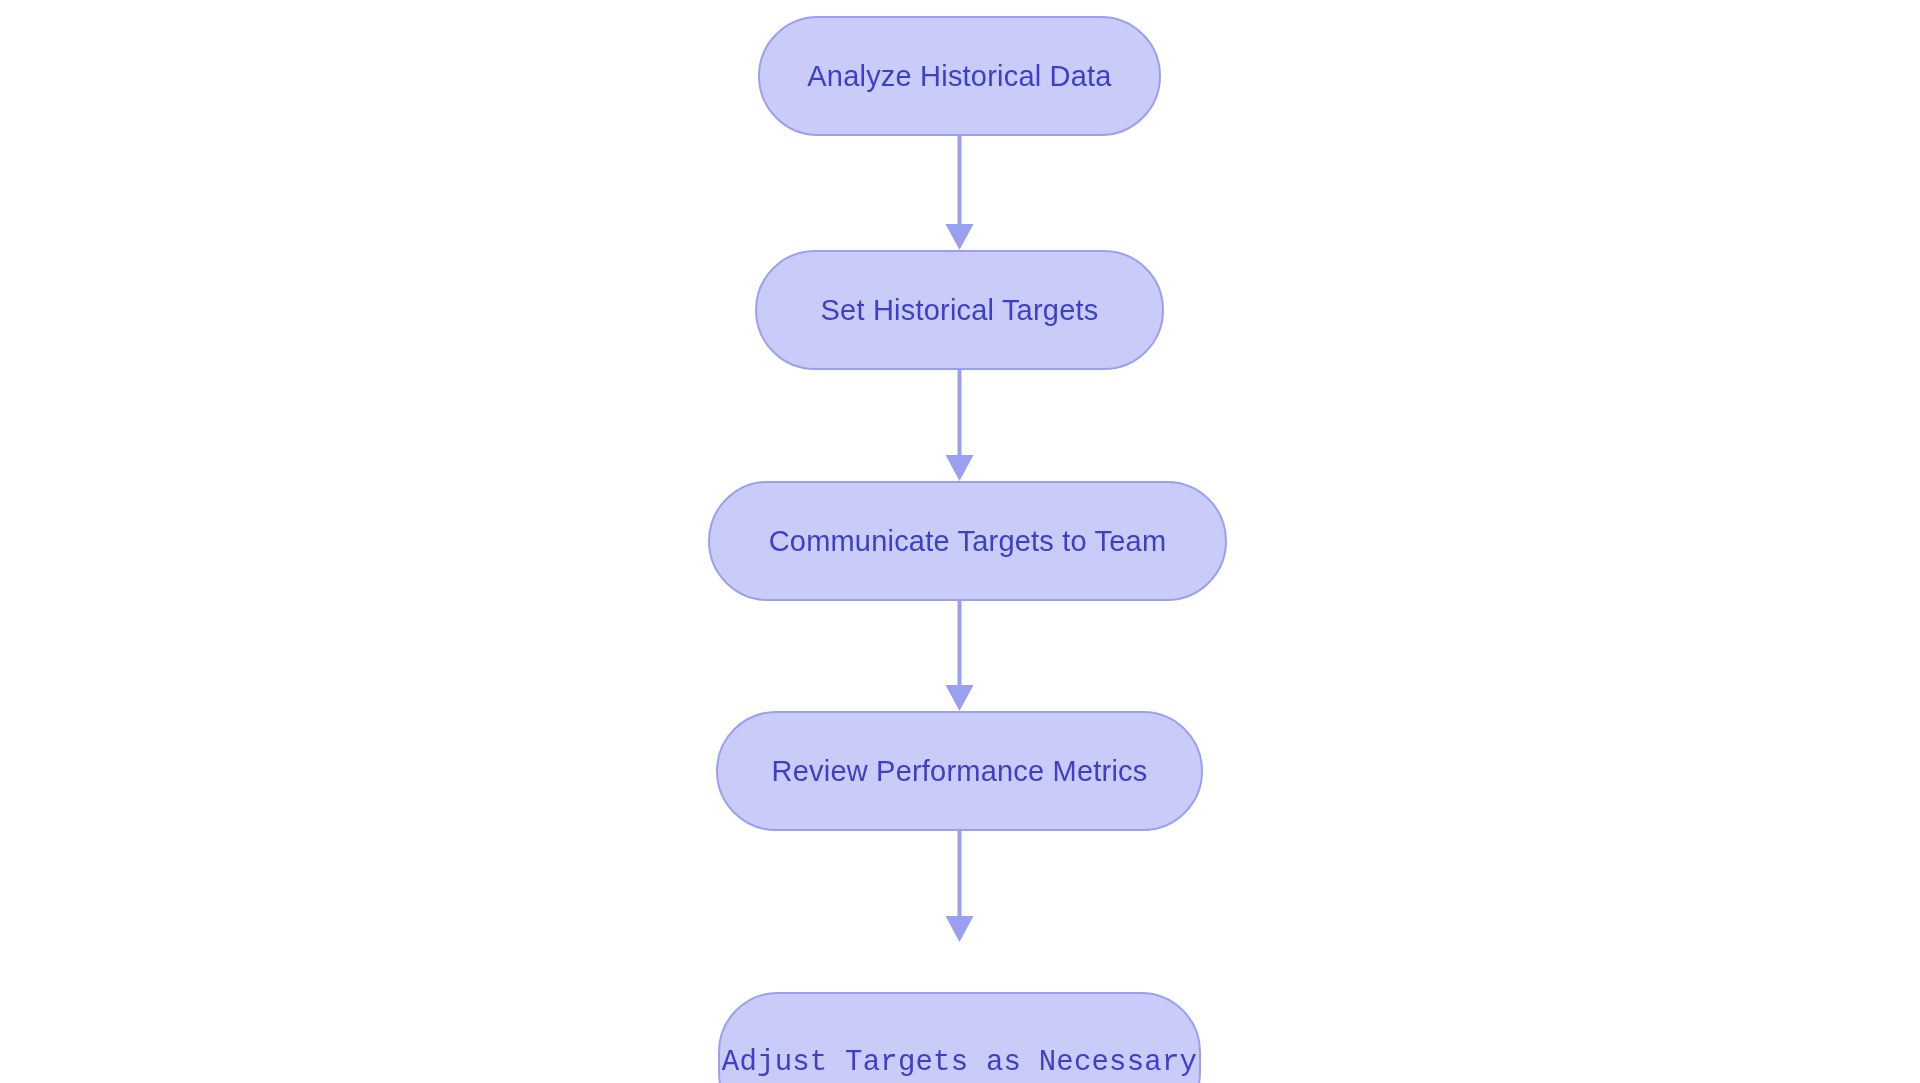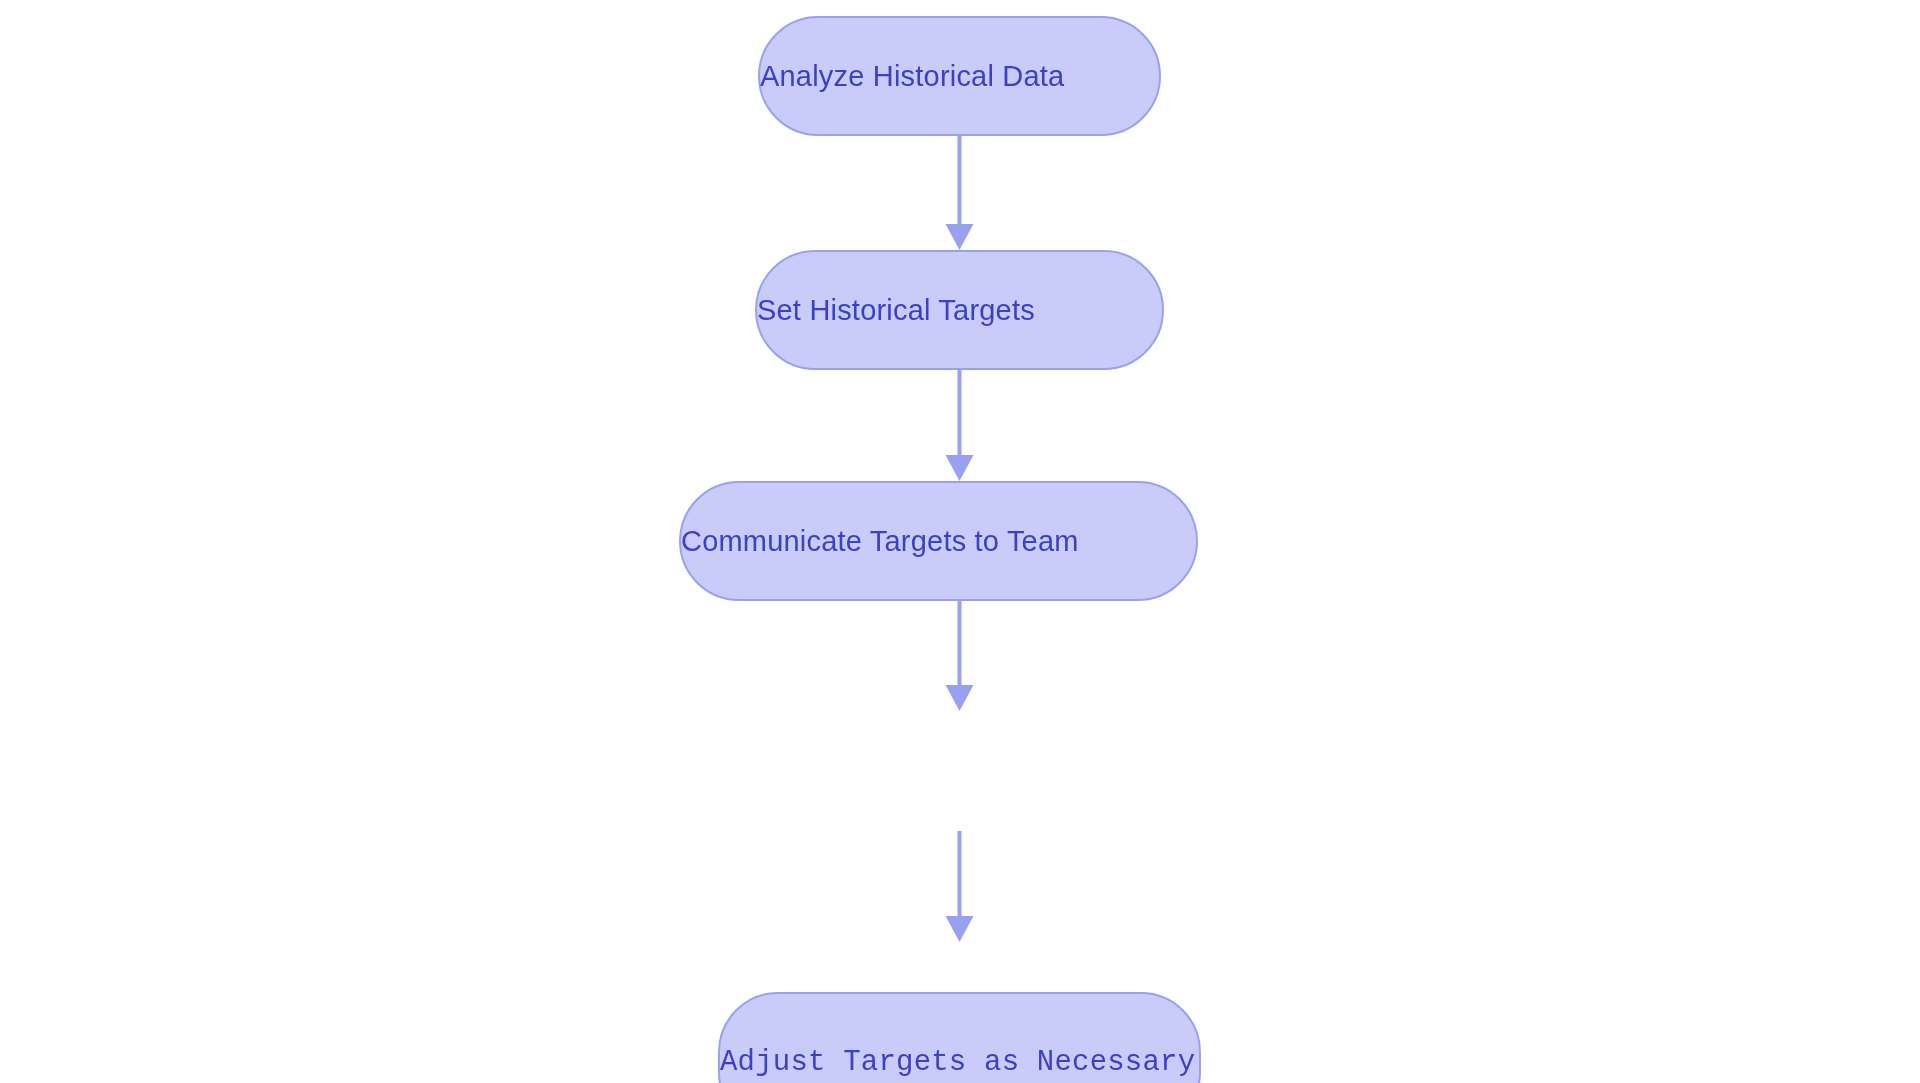--- a/index.html
+++ b/index.html
@@ -32,21 +32,21 @@
     stroke: none;
   }
   .node {
     position: absolute;
     box-sizing: border-box;
     background: var(--node-fill, #c9ccf8);
     border: 2px solid var(--node-border, #9aa0f0);
     border-radius: 60px;
     display: flex;
     align-items: center;
-    justify-content: flex-start;
+    justify-content: center;
   }
   .node-label {
     color: var(--node-text, #3c3fc7);
     font-size: 29px;
     font-weight: 500;
     letter-spacing: 0.2px;
     white-space: nowrap;
     text-align: center;
   }
 </style>
@@ -75,22 +75,25 @@
   </svg>
 
   <div class="node" style="left: 758px; top: 16px; width: 403px; height: 120px;">
     <span class="node-label">Analyze Historical Data</span>
   </div>
 
   <div class="node" style="left: 755px; top: 250px; width: 409px; height: 120px;">
     <span class="node-label">Set Historical Targets</span>
   </div>
 
-  <div class="node" style="left: 679px; top: 481px; width: 519px; height: 120px;">
+  <div class="node" style="left: 708px; top: 481px; width: 519px; height: 120px;">
     <span class="node-label">Communicate Targets to Team</span>
   </div>
 
+  <div class="node" style="left: 716px; top: 711px; width: 487px; height: 120px;">
+    <span class="node-label">Review Performance Metrics</span>
+  </div>
 
   <div class="node" style="left: 718px; top: 992px; width: 483px; height: 140px; font-family: Liberation Mono, monospace;">
     <span class="node-label">Adjust Targets as Necessary</span>
   </div>
 
 </div>
 
 </body></html>

